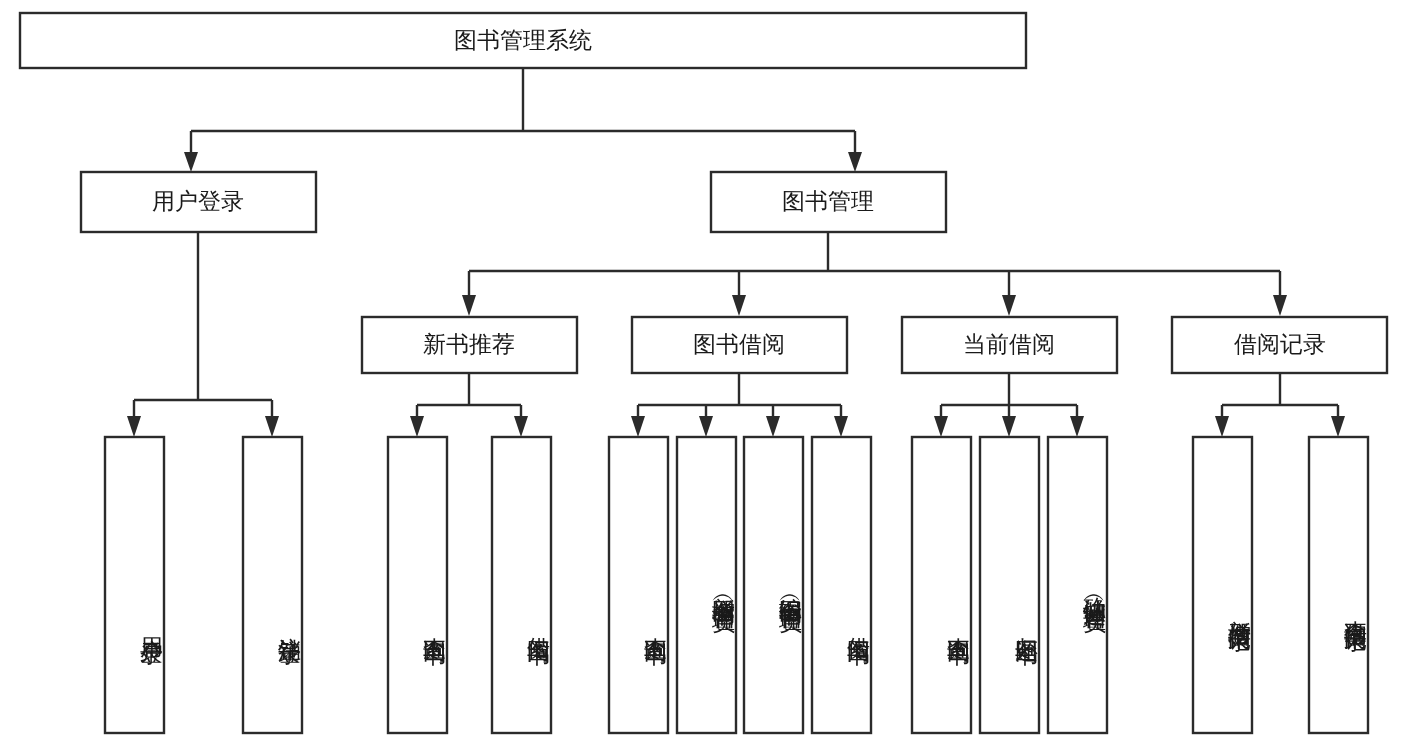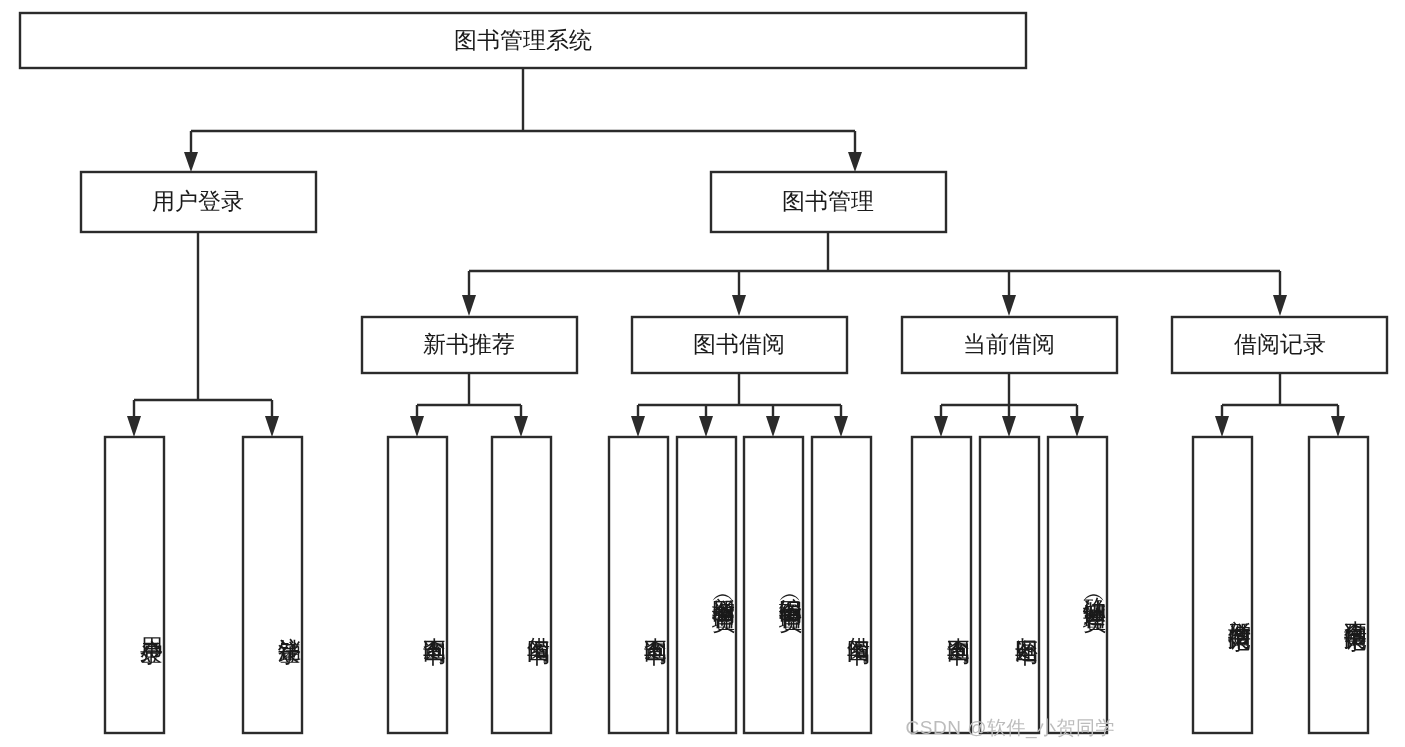--- a/index.html
+++ b/index.html
@@ -209,15 +209,14 @@
   <div class="leaf-label-v" style="left:609px; top:518px; width:59px; height:210px;">查询图书</div>
   <div class="leaf-label-v" style="left:677px; top:447px; width:59px; height:282px;">新增图书（管理员）</div>
   <div class="leaf-label-v" style="left:744px; top:447px; width:59px; height:282px;">编辑图书（管理员）</div>
   <div class="leaf-label-v" style="left:812px; top:518px; width:59px; height:210px;">借阅图书</div>
   <div class="leaf-label-v" style="left:912px; top:518px; width:59px; height:210px;">查询图书</div>
   <div class="leaf-label-v" style="left:980px; top:518px; width:59px; height:210px;">归还图书</div>
   <div class="leaf-label-v" style="left:1048px; top:447px; width:59px; height:282px;">确认归还（管理员）</div>
   <div class="leaf-label-v" style="left:1193px; top:486px; width:59px; height:243px;">新增借阅记录</div>
   <div class="leaf-label-v" style="left:1309px; top:486px; width:59px; height:243px;">查询借阅记录</div>
 
-  <div class="watermark">CSDN @软件_小贺同学</div>
 
 </div>
 
 </body></html>

